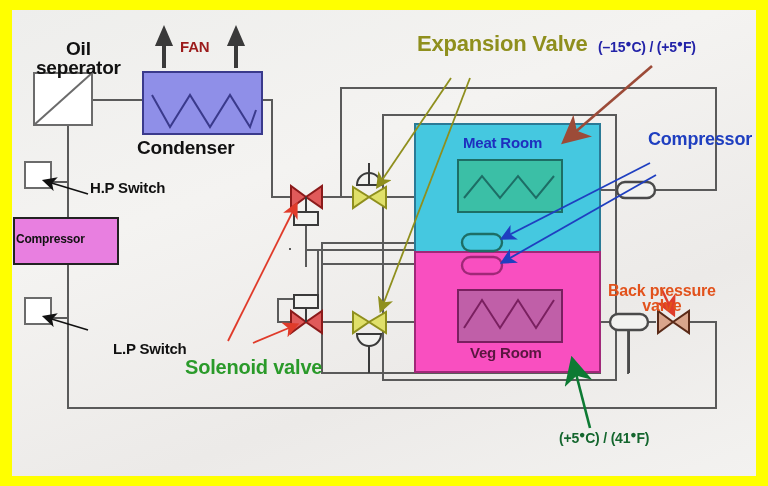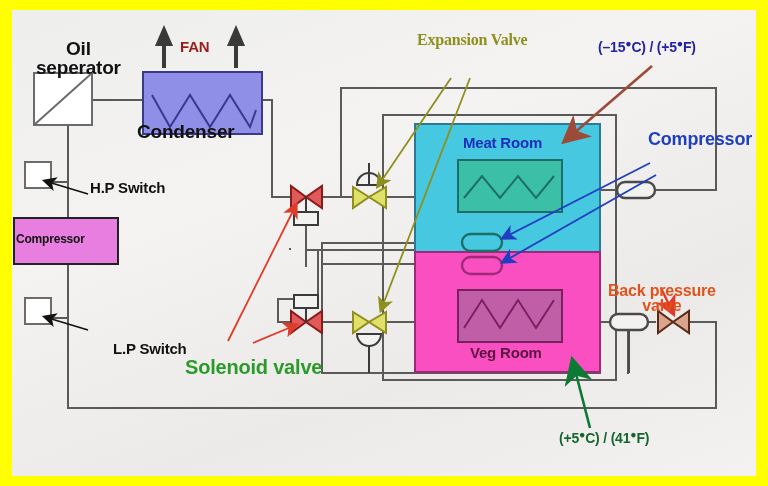--- a/index.html
+++ b/index.html
@@ -36,21 +36,21 @@
     white-space: nowrap;
     font-weight: bold;
     line-height: 1.05;
     letter-spacing: -0.2px;
   }
   .oilsep  { font-size: 19px; color: #111; text-align: center; line-height: 0.98; }
   .fan     { font-size: 15px; color: #9c1b1b; }
   .cond    { font-size: 19px; color: #111; }
   .hp, .lp { font-size: 15px; color: #111; }
   .compr   { font-size: 12px; color: #111; }
-  .expv    { font-size: 16px; color: #8f8f1d; font-family: Liberation Serif, serif; }
+  .expv    { font-size: 22px; color: #8f8f1d; }
   .tempblue{ font-size: 14px; color: #2323a8; }
   .thermo  { font-size: 18px; color: #1f3fc0; }
   .bpv     { font-size: 16px; color: #e2521c; text-align: center; line-height: 0.95; margin-top: 35px; }
   .soleno  { font-size: 20px; color: #2a9a2a; }
   .tempgrn { font-size: 14px; color: #14662e; }
   .meat    { font-size: 15px; color: #1e2fbe; }
   .veg     { font-size: 15px; color: #5a1640; }
   sup.deg { font-size: 0.75em; vertical-align: 0.45em; line-height: 0; }
 </style>
 </head>
@@ -266,21 +266,21 @@
     <path d="M590,428 L573,362" stroke="#0d7a33" stroke-width="2.6" fill="none" marker-end="url(#ar-green)"></path>
   </svg>
 
   <div class="lbl oilsep" style="left:36px; top:40px;">
     <div>Oil</div>
     <div>seperator</div>
   </div>
 
   <div class="lbl fan" style="left:180px; top:39px;">FAN</div>
 
-  <div class="lbl cond" style="left:137px; top:122px;">Condenser</div>
+  <div class="lbl cond" style="left:137px; top:138px;">Condenser</div>
 
   <div class="lbl hp" style="left:90px; top:180px;">H.P Switch</div>
 
   <div class="lbl compr" style="left:16px; top:233px;">Compressor</div>
 
   <div class="lbl lp" style="left:90px; top:341px;margin-left:23px;">L.P Switch</div>
 
   <div class="lbl expv" style="left:417px; top:32px;">Expansion Valve</div>
 
   <div class="lbl tempblue" style="left:598px; top:40px;">

